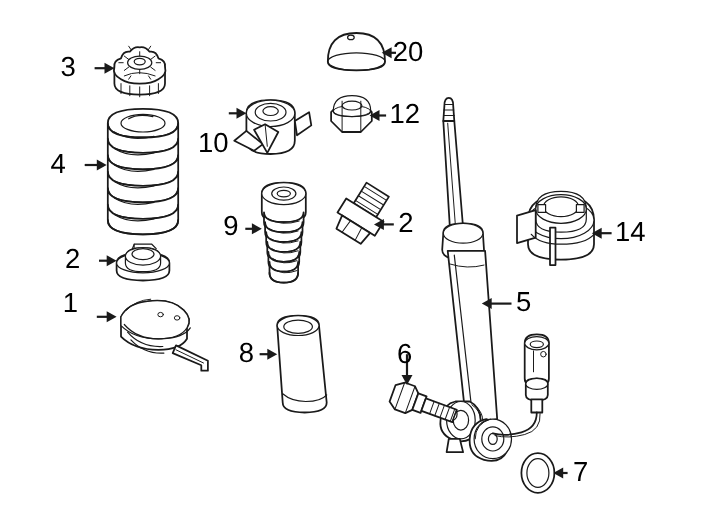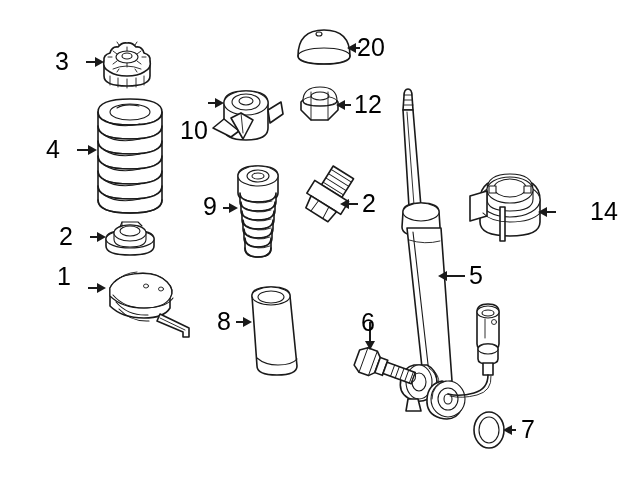--- a/index.html
+++ b/index.html
@@ -329,15 +329,15 @@
   <div class="callout-label" style="left:46px;  top:137px;">4</div>
   <div class="callout-label" style="left:469px; top:263px;">5</div>
   <div class="callout-label" style="left:361px; top:310px;">6</div>
   <div class="callout-label" style="left:521px; top:417px;">7</div>
   <div class="callout-label" style="left:217px; top:309px;">8</div>
   <div class="callout-label" style="left:203px; top:194px;">9</div>
   <div class="callout-label" style="left:180px; top:89px;margin-top:29px;">10</div>
   <div class="callout-label" style="left:362px; top:191px;">2</div>
   <div class="callout-label" style="left:354px; top:92px;">12</div>
   <div class="callout-label" style="left:357px; top:35px;">20</div>
-  <div class="callout-label" style="left:590px; top:199px;">14</div>
+  <div class="callout-label" style="left:559px; top:199px;">14</div>
 
 </div>
 
 </body></html>

